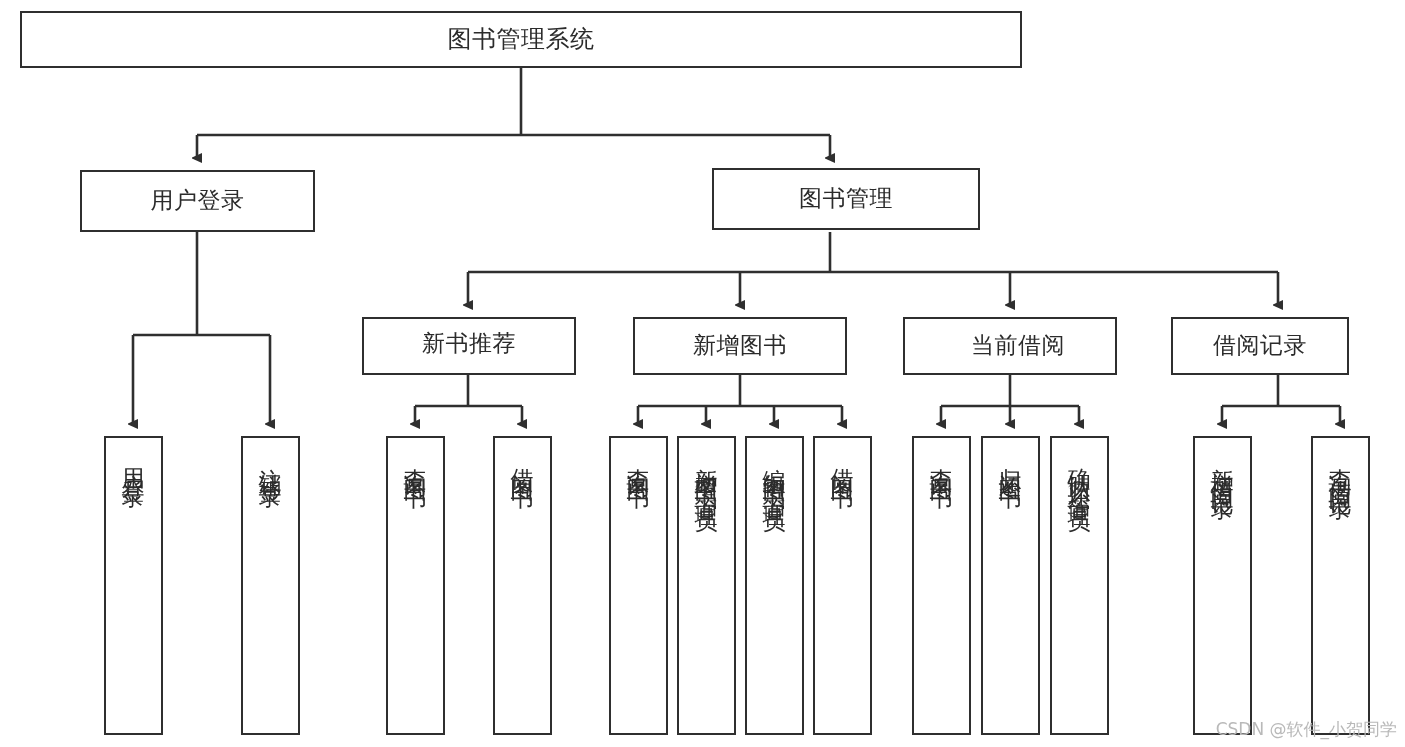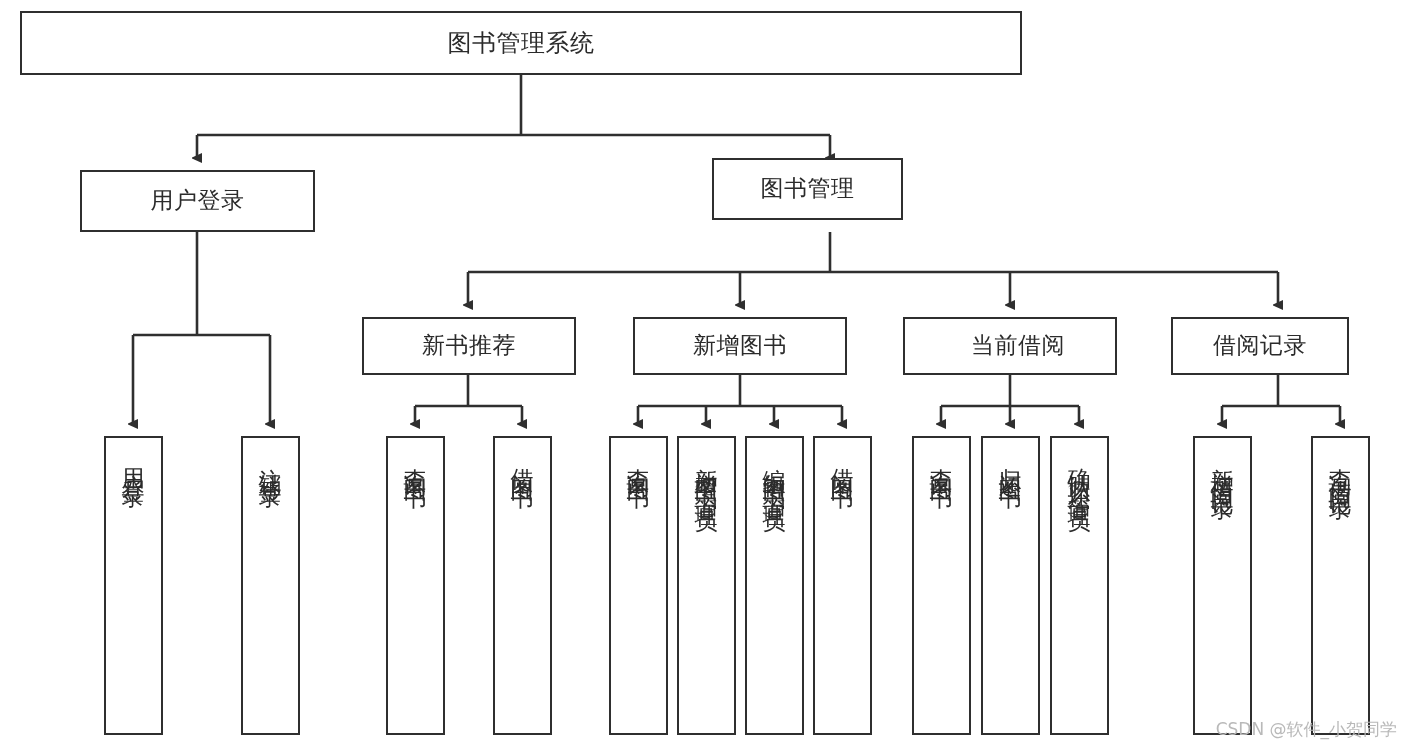--- a/index.html
+++ b/index.html
@@ -123,33 +123,33 @@
       <path d="M1010,406 L1010,424" marker-end="url(#arrow)"></path>
       <path d="M1079,406 L1079,424" marker-end="url(#arrow)"></path>
 
       <path d="M1278,375 L1278,406"></path>
       <path d="M1222,406 L1340,406"></path>
       <path d="M1222,406 L1222,424" marker-end="url(#arrow)"></path>
       <path d="M1340,406 L1340,424" marker-end="url(#arrow)"></path>
     </g>
   </svg>
 
-  <div class="node horiz root" style="left:20px; top:11px; width:1002px; height:64px;">
+  <div class="node horiz root" style="left:20px; top:11px; width:1002px; height:57px;">
     <span class="label">图书管理系统</span>
   </div>
 
   <div class="node horiz" style="left:80px; top:170px; width:235px; height:62px;">
     <span class="label">用户登录</span>
   </div>
 
-  <div class="node horiz" style="left:712px; top:158px; width:191px; height:62px;align-items:center;">
+  <div class="node horiz" style="left:712px; top:168px; width:268px; height:62px;align-items:center;">
     <span class="label">图书管理</span>
   </div>
 
-  <div class="node horiz" style="left:362px; top:317px; width:214px; height:58px;">
+  <div class="node horiz" style="left:362px; top:317px; width:214px; height:58px;font-family:Liberation Mono, monospace;">
     <span class="label">新书推荐</span>
   </div>
 
   <div class="node horiz" style="left:633px; top:317px; width:214px; height:58px;">
     <span class="label">新增图书</span>
   </div>
 
   <div class="node horiz" style="left:903px; top:317px; width:214px; height:58px;padding-left:16px;">
     <span class="label">当前借阅</span>
   </div>

